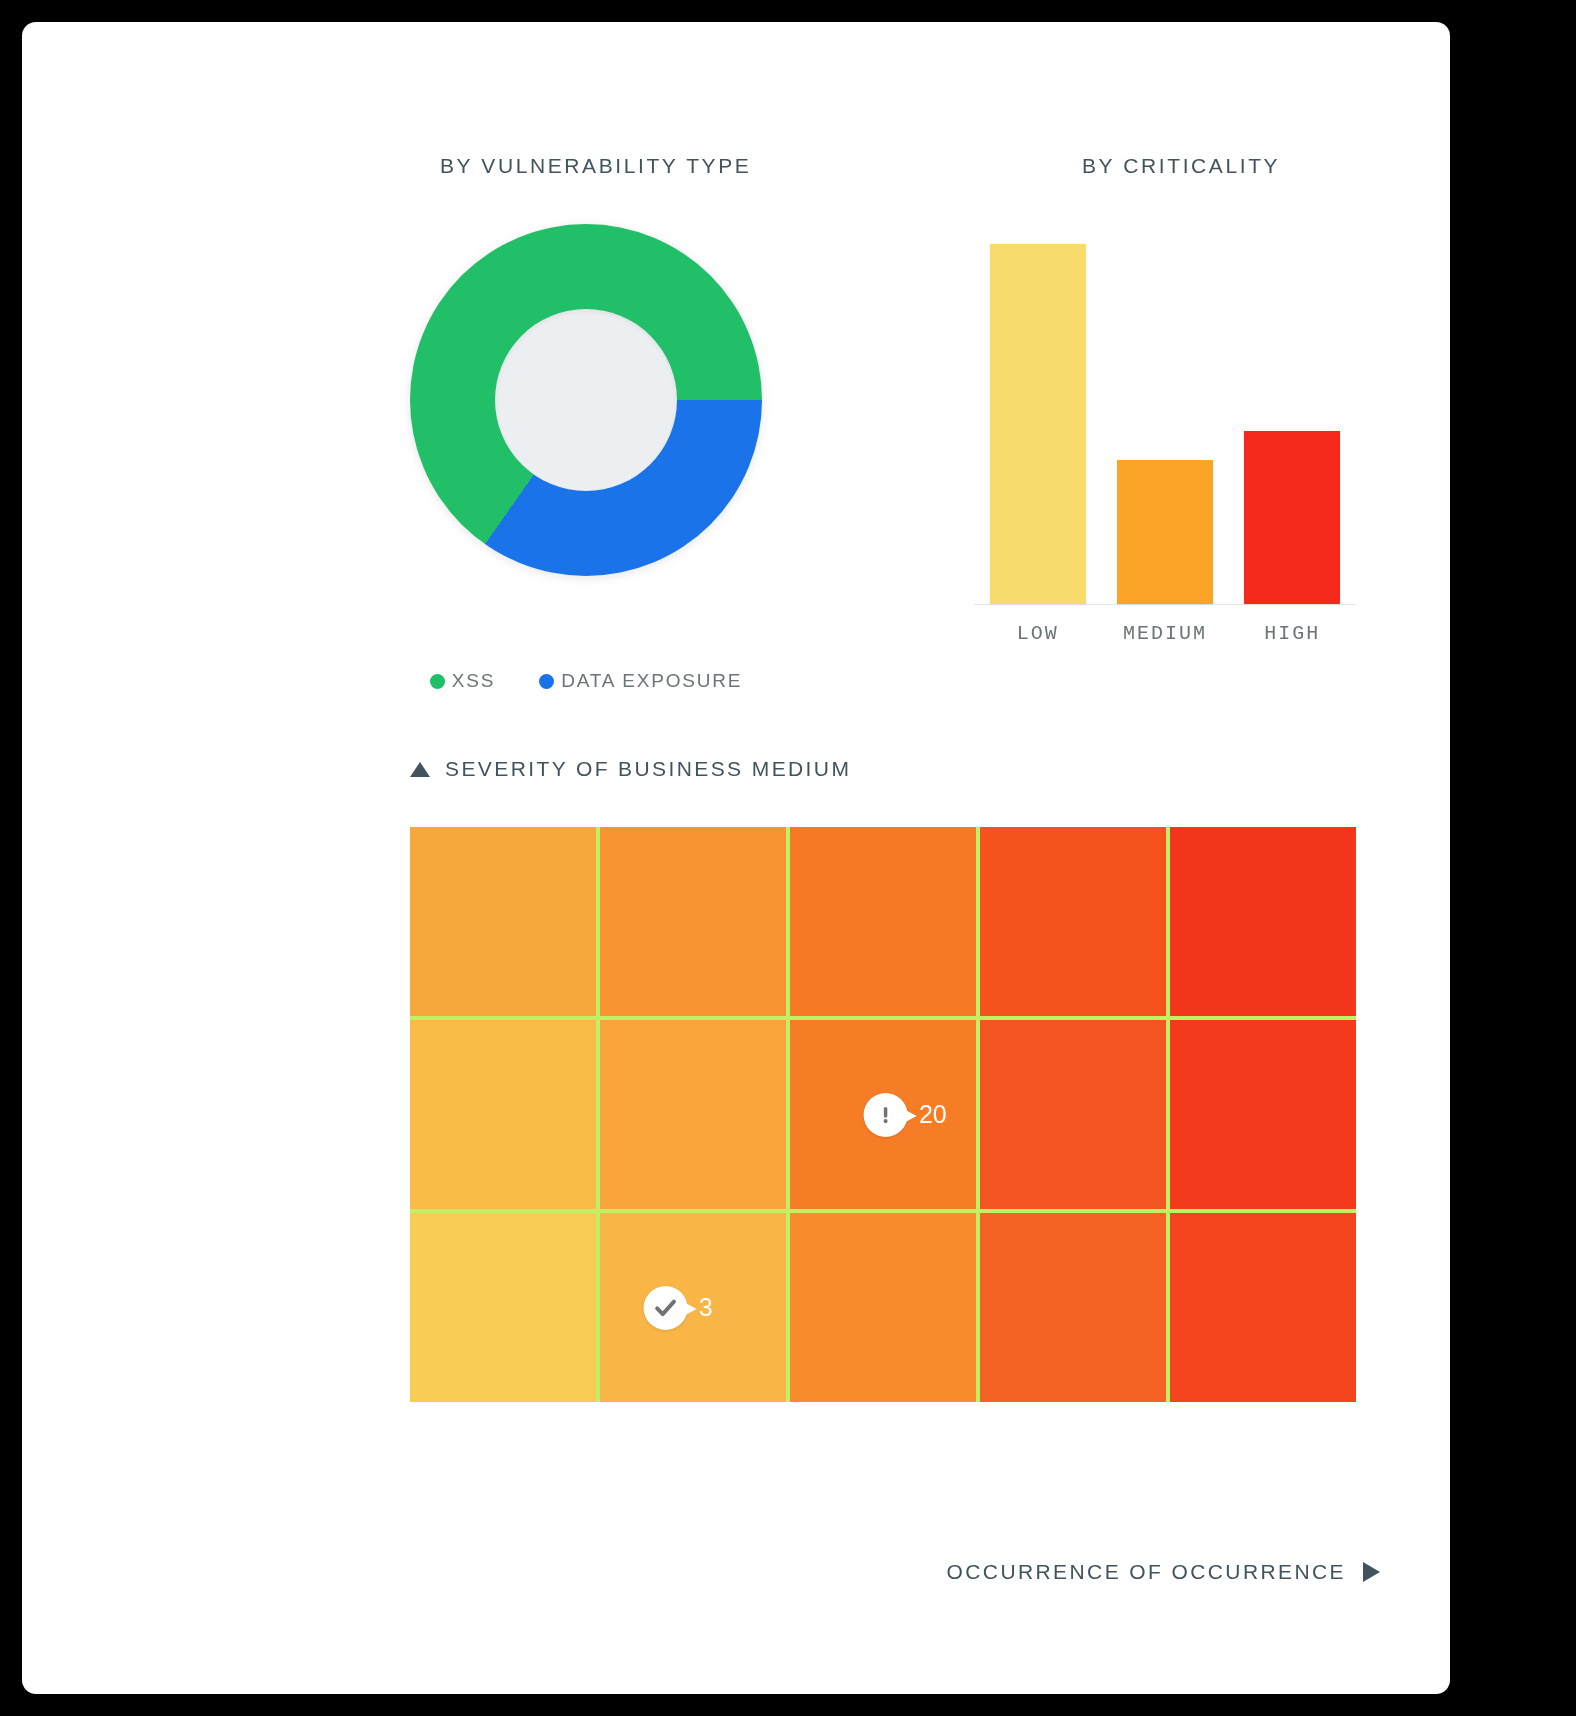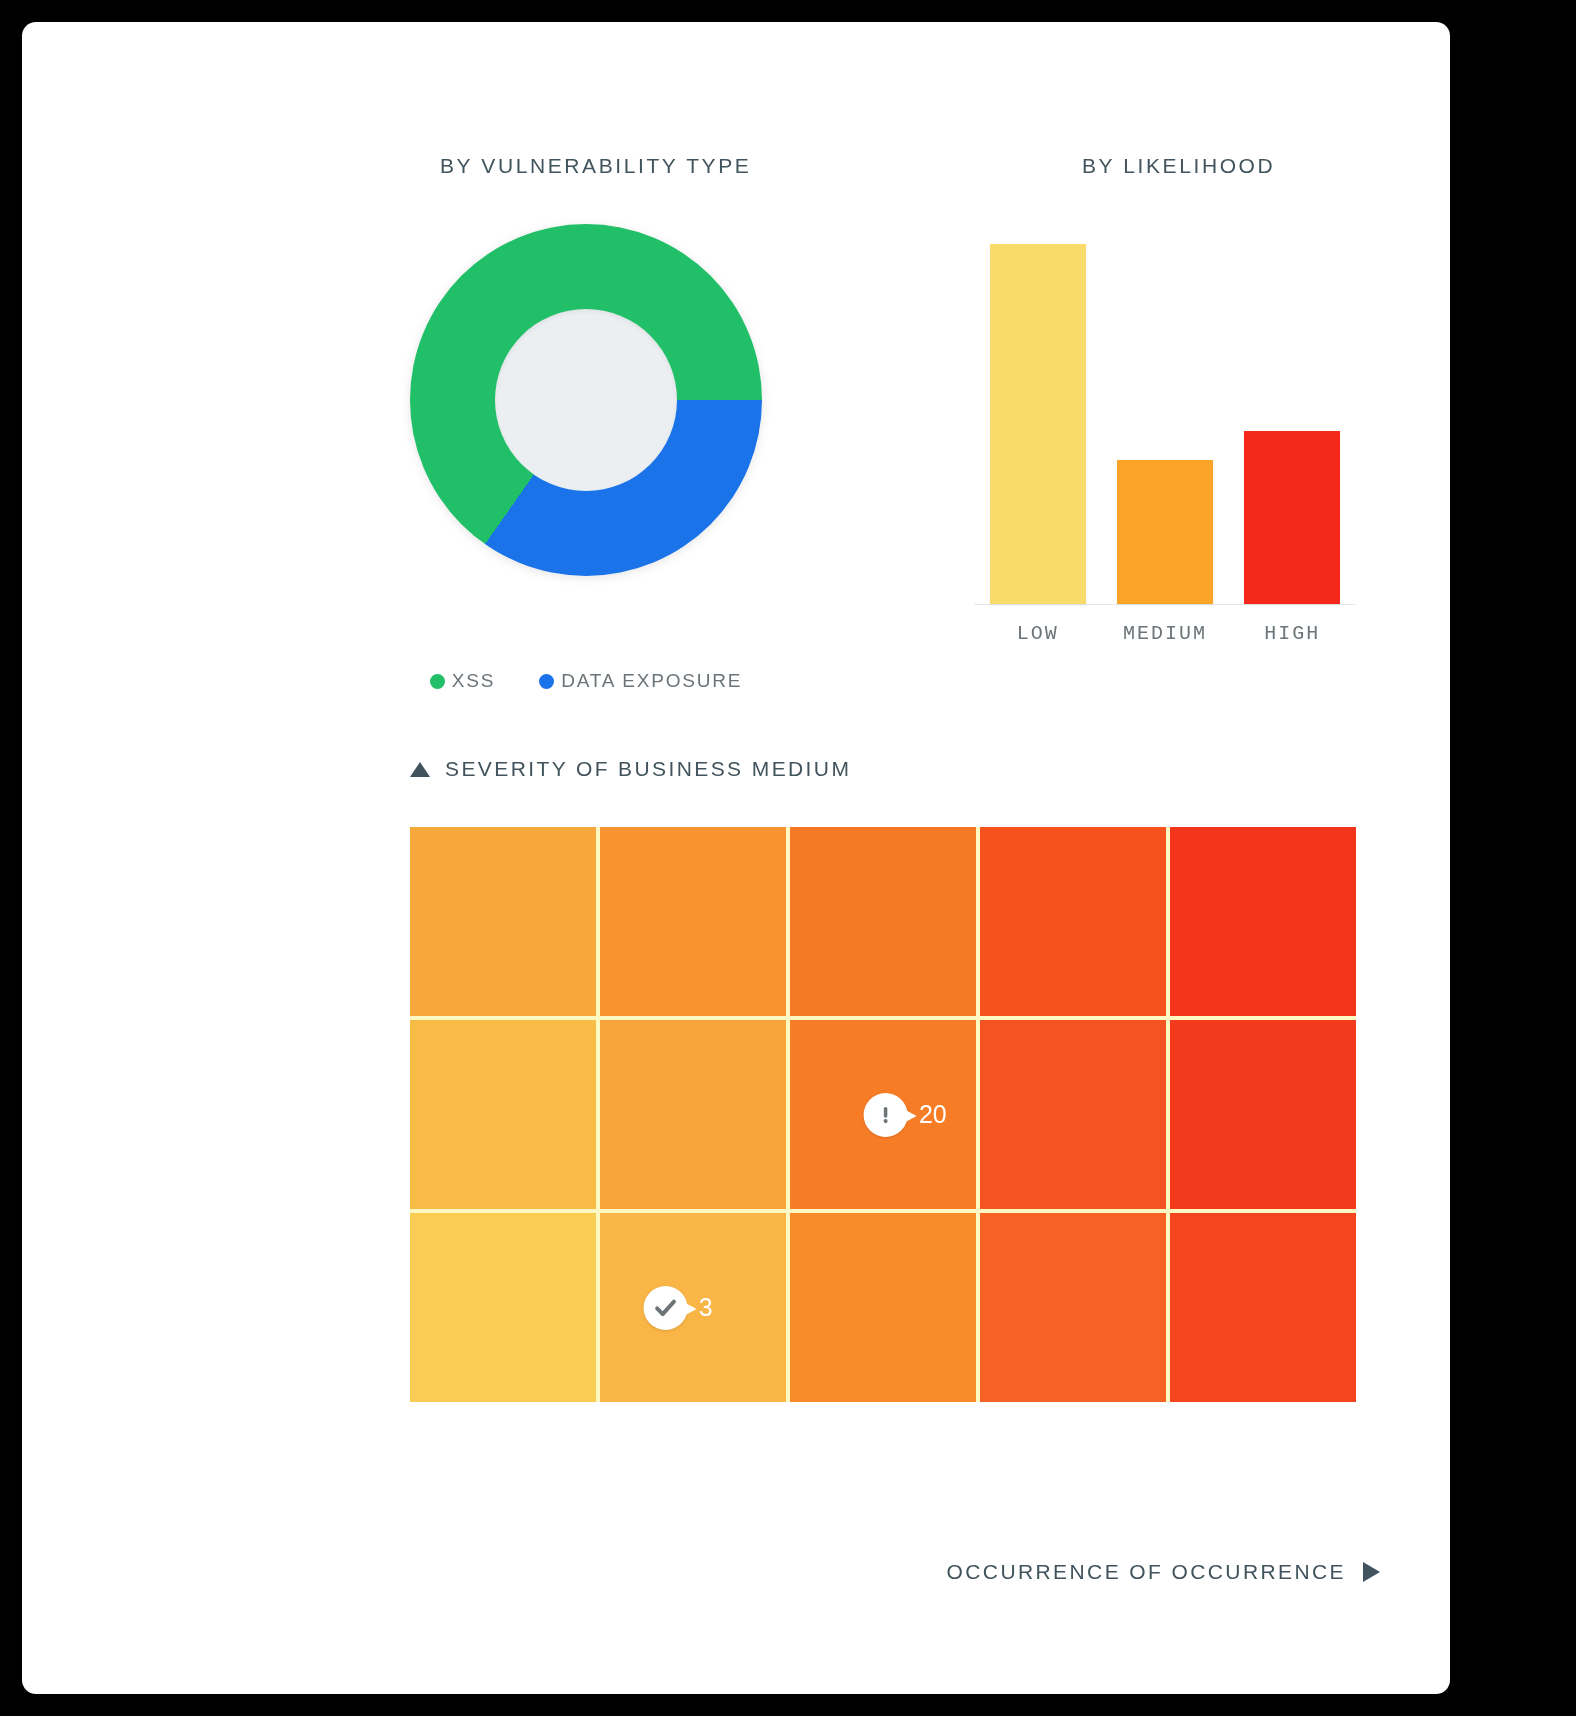--- a/index.html
+++ b/index.html
@@ -129,21 +129,21 @@
     white-space: nowrap;
   }
   .heatmap {
     position: absolute;
     left: 388px; top: 805px;
     width: 946px; height: 575px;
     display: grid;
     grid-template-columns: repeat(5, 1fr);
     grid-template-rows: repeat(3, 1fr);
     gap: 4px;
-    background: #fef9c3;
+    background: #bef264;
   }
   .hm-cell { position: relative; }
   .marker {
     position: absolute;
     display: flex;
     align-items: center;
     gap: 11px;
     transform: translate(-50%, -50%);
   }
   .pin {
@@ -193,21 +193,21 @@
     <div class="legend-item">
       <span class="legend-dot" id="legend-dot-0" style="background: rgb(34, 191, 105);"></span>
       <span class="legend-label">XSS</span>
     </div>
     <div class="legend-item">
       <span class="legend-dot" id="legend-dot-1" style="background: rgb(26, 115, 232);"></span>
       <span class="legend-label">DATA EXPOSURE</span>
     </div>
   </div>
 
-  <div class="panel-title" id="bars-title">BY LIKELIHOOD</div>
+  <div class="panel-title" id="bars-title">BY CRITICALITY</div>
 
   <div class="bars-wrap" id="bars-wrap">
     <div class="bars-axis"></div>
   <div class="bar" style="background: rgb(248, 219, 106); height: 360px; left: 15.6667px;"></div>
       <div class="bar" style="background: rgb(251, 164, 40); height: 144px; left: 143px;"></div>
       <div class="bar" style="background: rgb(244, 41, 28); height: 172.8px; left: 270.333px;"></div>
     </div>
 
   <div class="bar-labels" id="bar-labels">
       <div class="bar-label">LOW</div>

